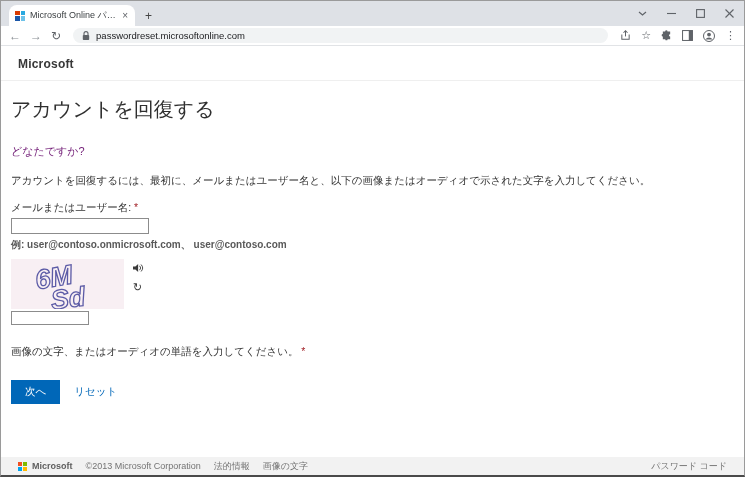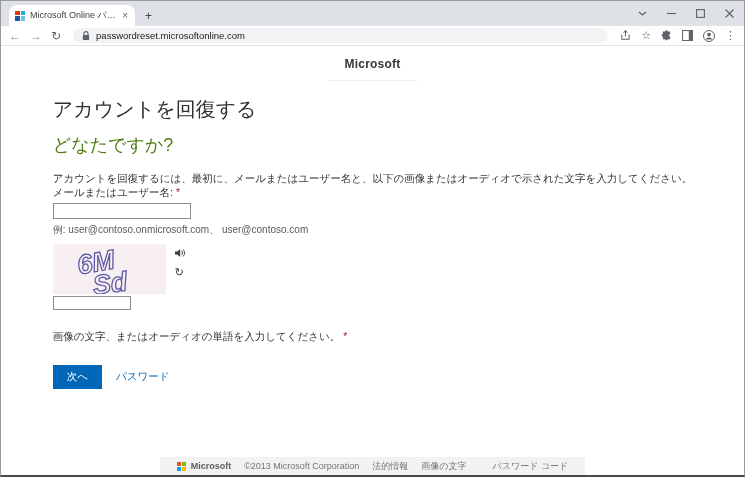--- a/index.html
+++ b/index.html
@@ -48,35 +48,35 @@
   .nav-ico.dark { color:#5f6368; }
   .omnibox {
     flex:1; height:15px; background:#f1f3f4; border-radius:8px;
     display:flex; align-items:center; padding:0 9px; gap:6px; margin:0 3px; cursor:text;
   }
   .url { font-size:9.5px; color:#202124; }
   .tb-right { display:flex; align-items:center; gap:10px; }
   .tb-ico { color:#5f6368; font-size:11px; line-height:1; cursor:pointer; display:flex; align-items:center; }
   .tb-ico svg { display:block; }
   
-  .page { flex:1; background:#fff; display:flex; flex-direction:column; overflow:hidden;align-items:center; }
+  .page { flex:1; background:#fff; display:flex; flex-direction:column; overflow:hidden; }
   .brand-bar { padding:8px 17px 8px 17px; border-bottom:1px solid #efefef; }
   .brand { font-size:12px; font-weight:700; color:#373737; letter-spacing:.2px; }
   .main { padding:0 10px; flex:1; }
   h1.recover { margin-top:15px; font-size:20px; font-weight:400; color:#2f2f2f; }
-  h2.who { margin-top:10px; font-size:18px; font-weight:400; color:#4d7c0f; }
+  h2.who { margin-top:21px; font-size:11px; font-weight:400; color:#701a75; }
   p.instruction { margin-top:15px; font-size:10.5px; color:#333; }
-  .field-label { font-size:10.5px; color:#333; }
+  .field-label { margin-top:13px; font-size:10.5px; color:#333; }
   .req { color:#a4262c; }
   input.txt {
     display:block; margin-top:3px; border:1px solid #8c8c8c; background:#fff;
     font-size:11px; padding:1px 4px; font-family:inherit; border-radius:0; outline:none;
   }
   #email-input { width:138px; height:16px; }
-  .hint { margin-top:4px; font-size:10px; color:#595959; }
+  .hint { margin-top:4px; font-size:10px; color:#595959;font-weight:bold; }
   .captcha-row { margin-top:7px; display:flex; gap:9px; }
   .captcha-img { width:113px; height:50px; background:#f8eff3; display:block; }
   .captcha-tools { display:flex; flex-direction:column; gap:9px; padding-top:4px; }
   .cap-ico { color:#3b3b3b; cursor:pointer; line-height:1; display:flex; }
   .cap-ico svg { display:block; }
   .refresh-glyph { font-size:11px; color:#3b3b3b; }
   #captcha-input { width:78px; height:14px; margin-top:2px; }
   .caption { margin-top:20px; font-size:10.5px; color:#333; }
   .actions { margin-top:21px; display:flex; align-items:center; gap:14px; }
   .btn-primary {
@@ -216,21 +216,21 @@
         </div>
       </div>
 
       <input id="captcha-input" class="txt" type="text" style="">
       <div class="caption">
         <span>画像の文字、またはオーディオの単語を入力してください。 </span><span class="req">*</span>
       </div>
 
       <div class="actions">
         <button class="btn-primary">次へ</button>
-        <a class="link">パスワード</a>
+        <a class="link">リセット</a>
       </div>
     </div>
 
     <div class="footer">
       <span class="ms-logo">
           <i></i>
           <i></i>
           <i></i>
           <i></i>
         </span>

